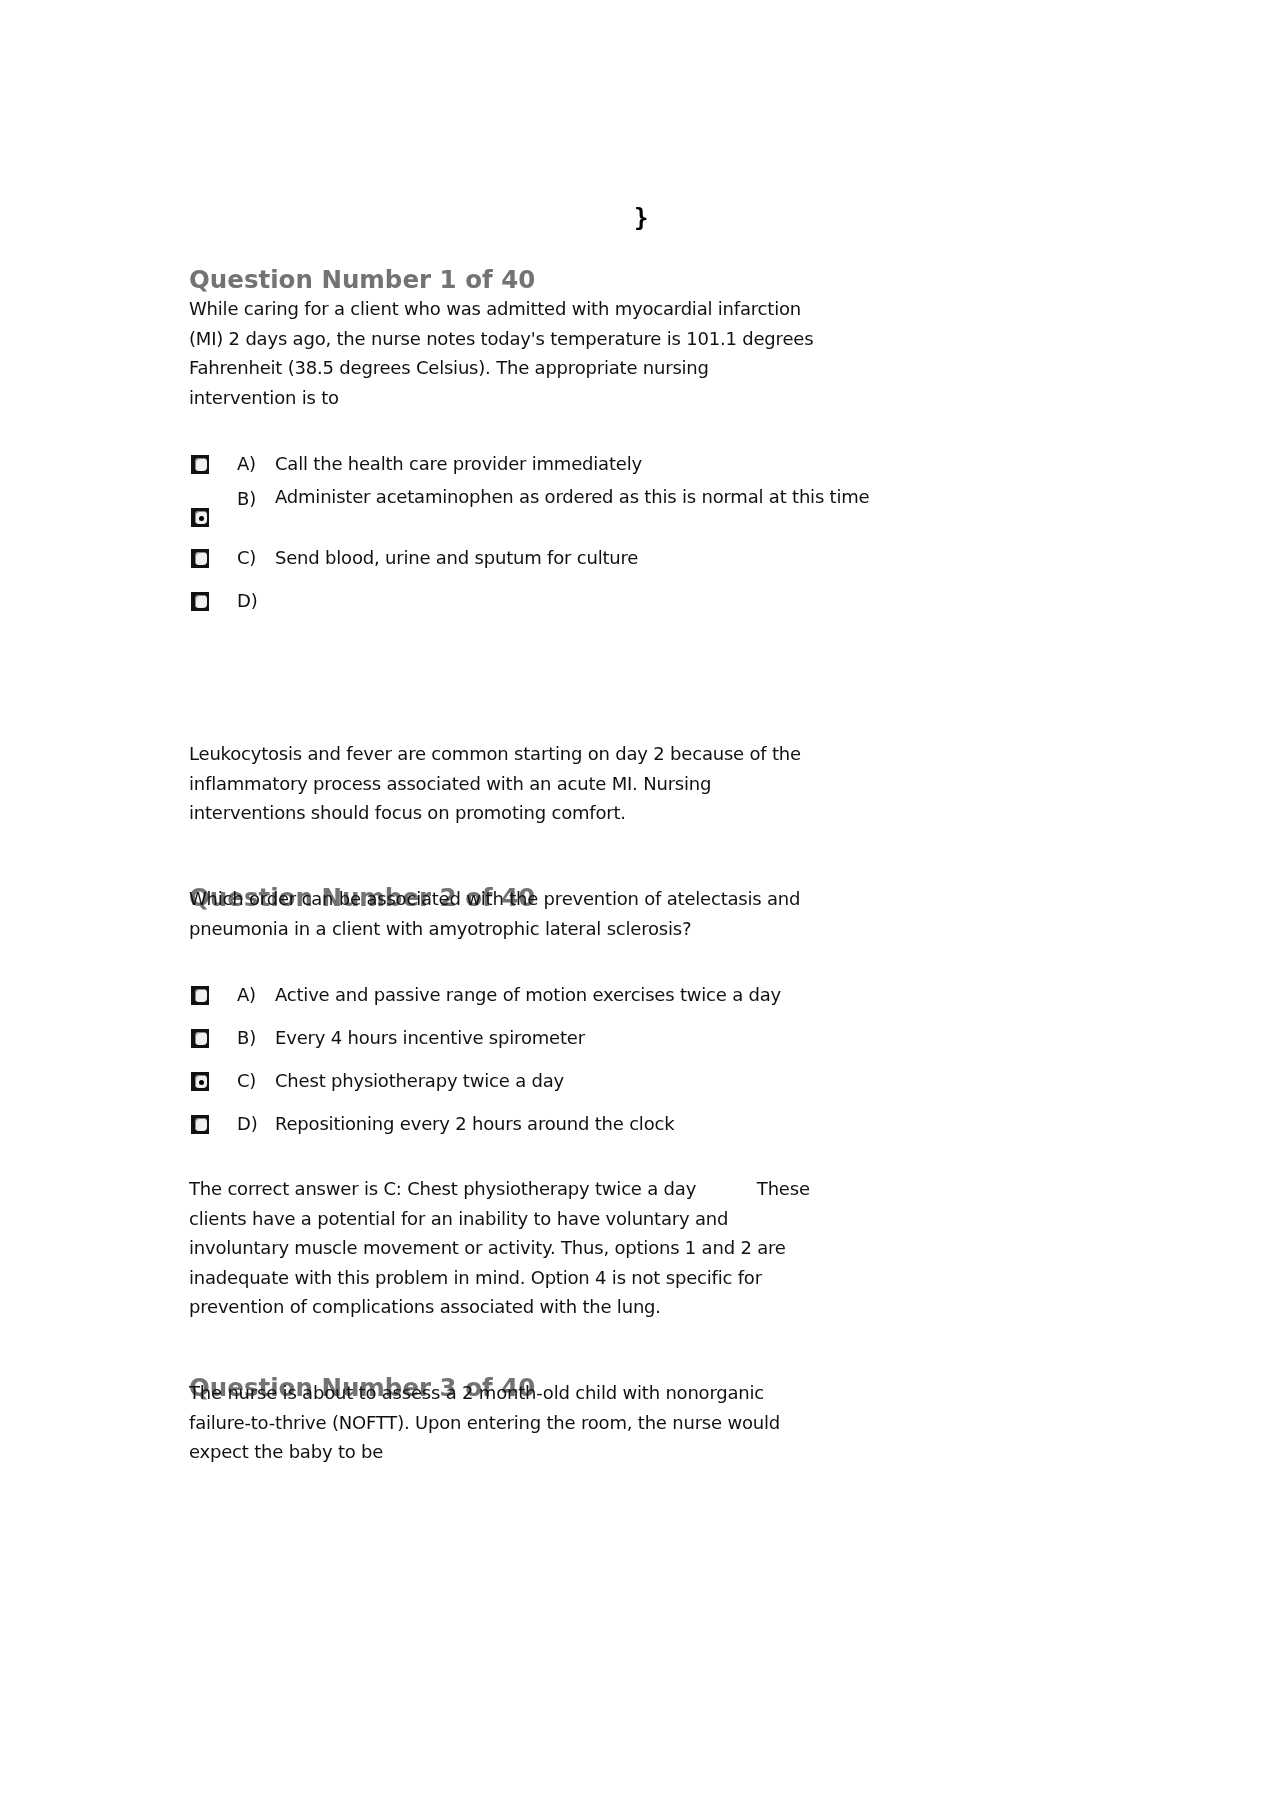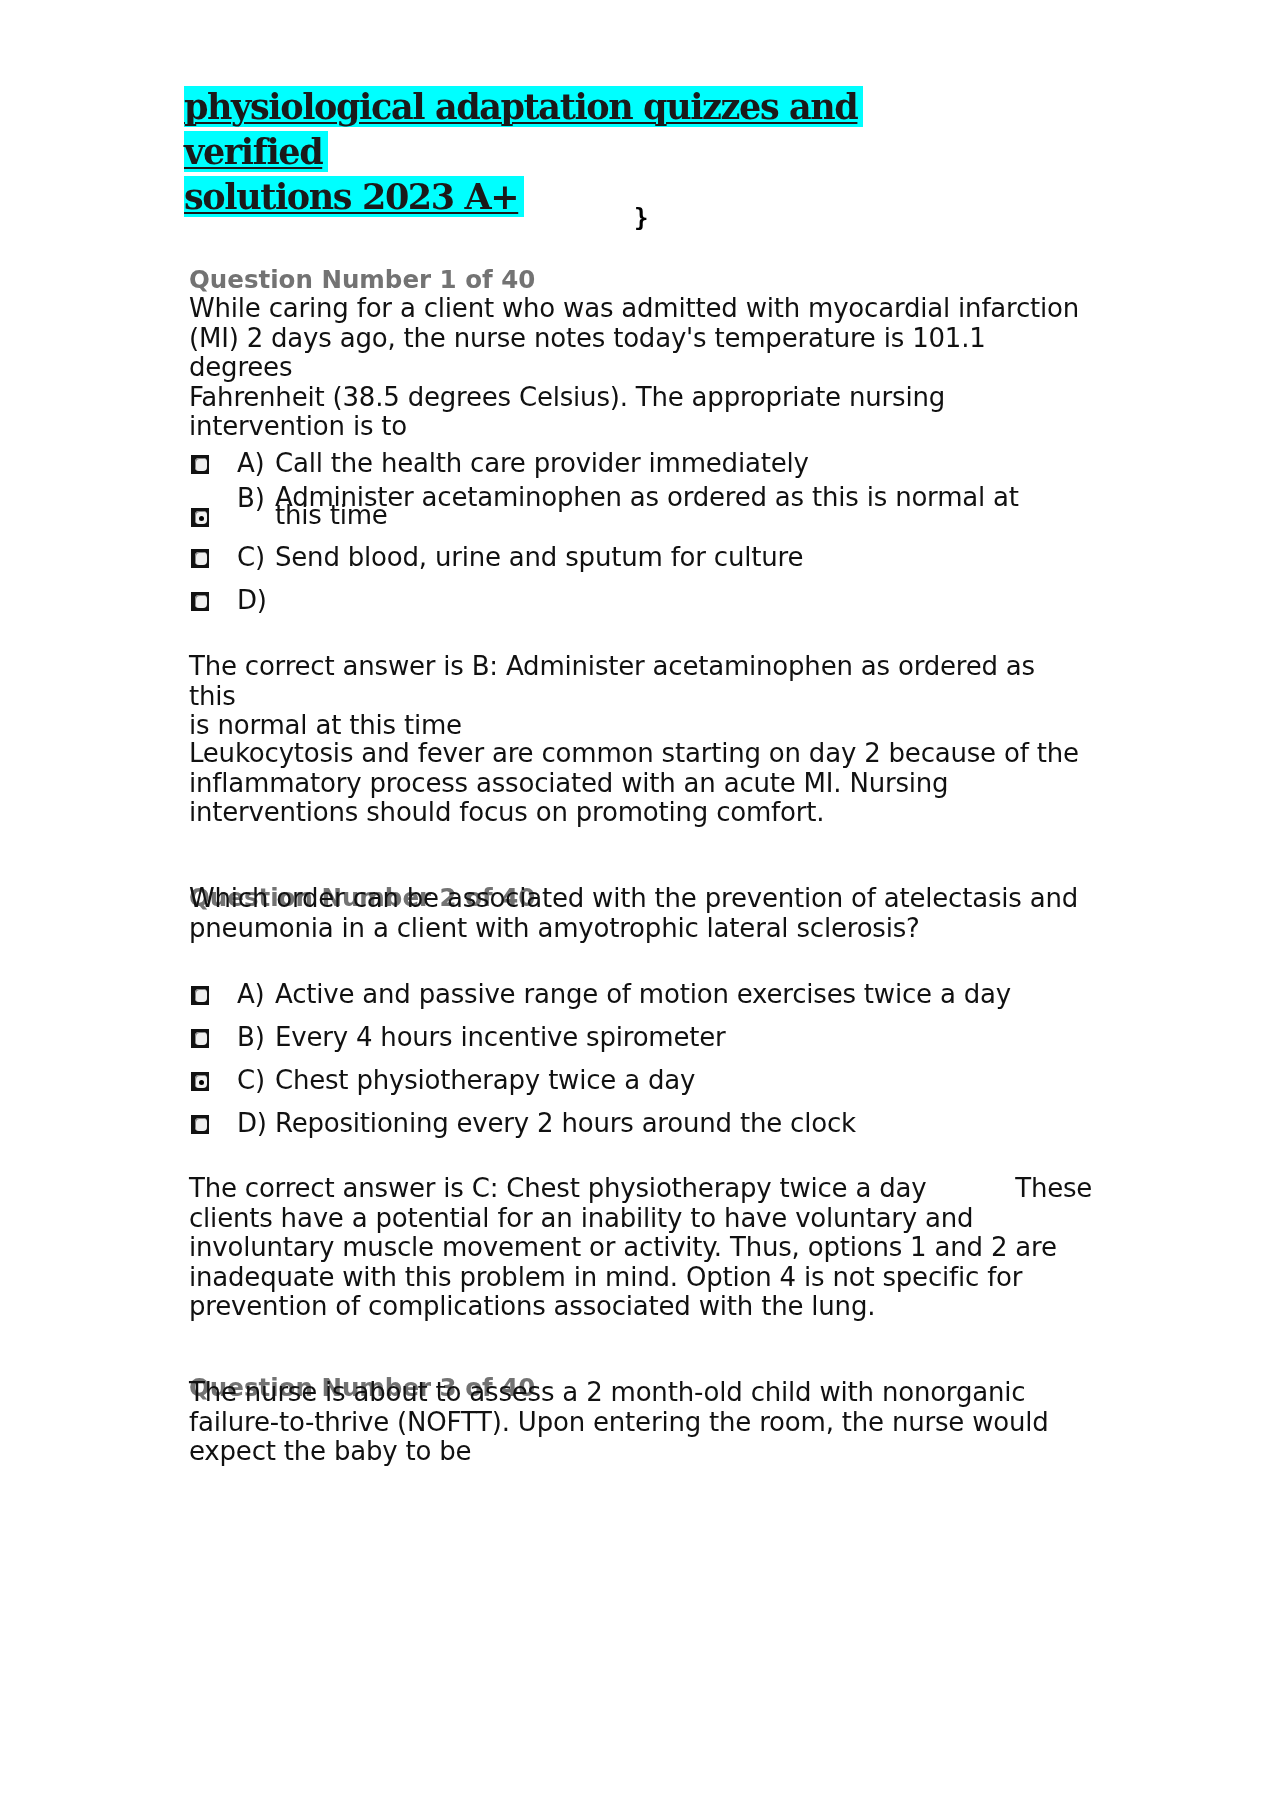--- a/index.html
+++ b/index.html
@@ -46,21 +46,21 @@
       position: absolute;
       left: 634px;
       top: 204px;
       font-family: "DejaVu Sans Mono", monospace;
       font-weight: bold;
       font-size: 24px;
       line-height: 28px;
     }
     .body-text {
       font-family: "DejaVu Sans", sans-serif;
-      font-size: 26px;
+      font-size: 18px;
       line-height: 29.5px;
       letter-spacing: -0.2px;
       color: #111111;
     }
     .q-heading {
       position: absolute;
       left: 189px;
       font-family: "DejaVu Sans", sans-serif;
       font-weight: bold;
       font-size: 24.5px;
@@ -120,24 +120,20 @@
       position: absolute;
       left: 189px;
       width: 900px;
     }
   </style>
 </head>
 <body>
 
 <div class="page">
 
-  <div class="title-block">
-    <span class="title-line">physiological adaptation quizzes and verified</span><br>
-    <span class="title-line">solutions 2023 A+</span>
-  </div>
 
   <div class="brace">}</div>
 
   <div class="q-heading" style="top:265px;">Question Number 1 of 40</div>
   <div class="q-text body-text" style="top:294px;">While caring for a client who was admitted with myocardial infarction
 (MI) 2 days ago, the nurse notes today's temperature is 101.1 degrees
 Fahrenheit (38.5 degrees Celsius). The appropriate nursing
 intervention is to</div>
 
   <div class="option body-text" style="top:449px;">
@@ -156,22 +152,20 @@
     <span class="checkbox"></span>
     <span class="option-letter">C)</span>
     <span class="option-label">Send blood, urine and sputum for culture</span>
   </div>
 
   <div class="option body-text" style="top:586px;">
     <span class="checkbox"></span>
     <span class="option-letter">D)</span>
   </div>
 
-  <div class="para body-text" style="top:652px; white-space:pre-line;">The correct answer is B: Administer acetaminophen as ordered as this
-is normal at this time</div>
   <div class="para body-text" style="top:739px; white-space:pre-line;">Leukocytosis and fever are common starting on day 2 because of the
 inflammatory process associated with an acute MI. Nursing
 interventions should focus on promoting comfort.</div>
 
   <div class="q-heading" style="top:855px;margin-top:28px;">Question Number 2 of 40</div>
   <div class="q-text body-text" style="top:884px;">Which order can be associated with the prevention of atelectasis and
 pneumonia in a client with amyotrophic lateral sclerosis?</div>
 
   <div class="option body-text" style="top:980px;">
     <span class="checkbox"></span>

